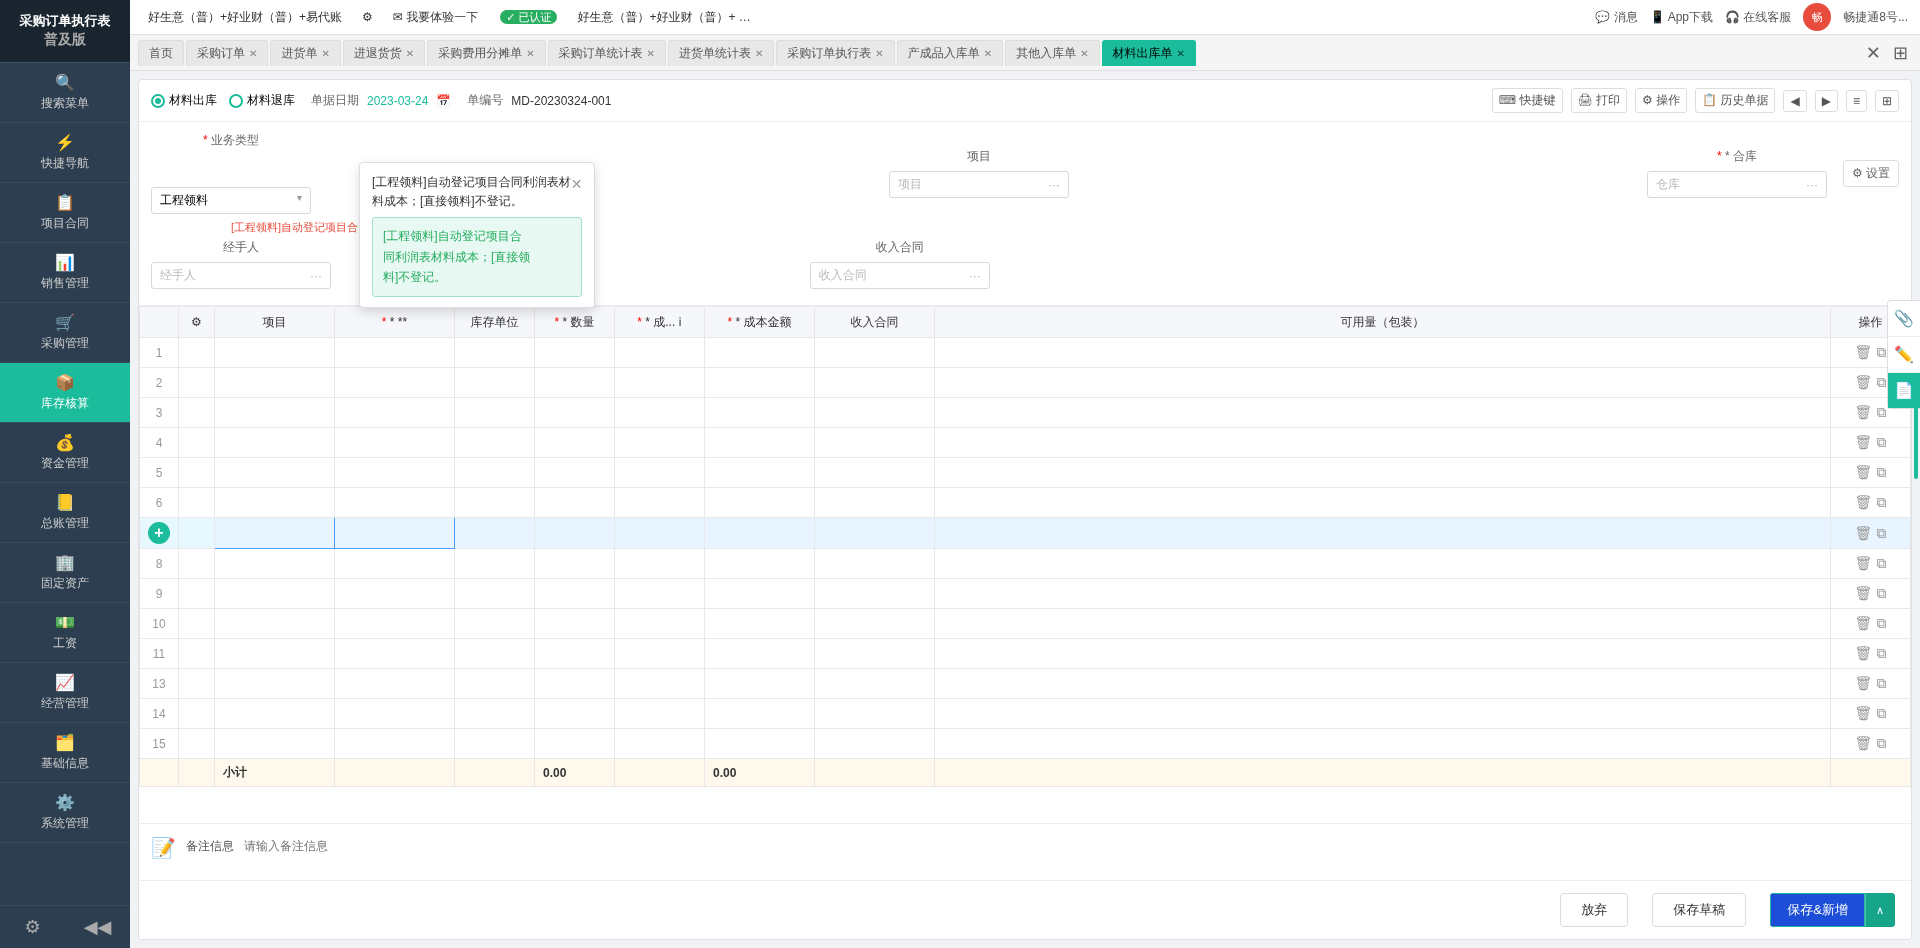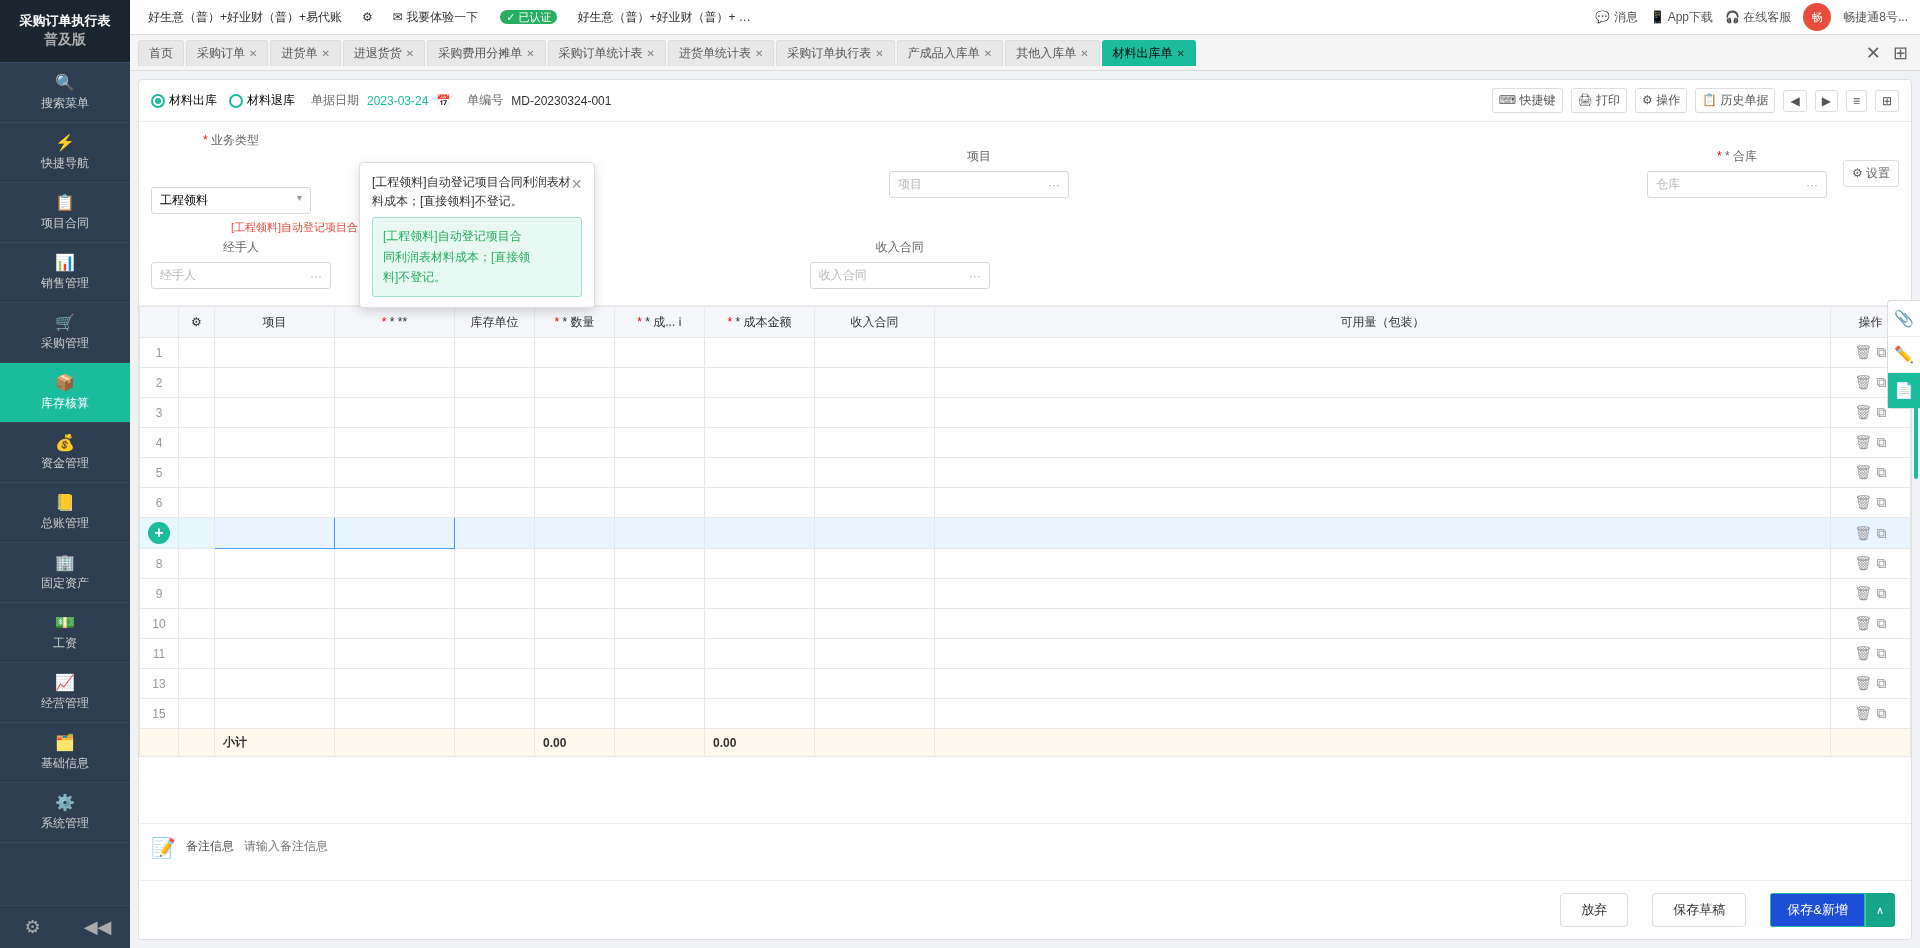--- a/index.html
+++ b/index.html
@@ -695,20 +695,33 @@
               <td></td>
               <td></td>
               <td></td>
               <td></td>
               <td></td>
               <td></td>
               <td></td>
               <td><span class="icon-btn">🗑</span><span class="icon-btn">⧉</span></td>
             </tr>
           <tr>
+              <td class="row-num">14</td>
+              <td></td>
+              <td></td>
+              <td></td>
+              <td></td>
+              <td></td>
+              <td></td>
+              <td></td>
+              <td></td>
+              <td></td>
+              <td><span class="icon-btn">🗑</span><span class="icon-btn">⧉</span></td>
+            </tr>
+          <tr>
               <td class="row-num">15</td>
               <td></td>
               <td></td>
               <td></td>
               <td></td>
               <td></td>
               <td></td>
               <td></td>
               <td></td>
               <td></td>

